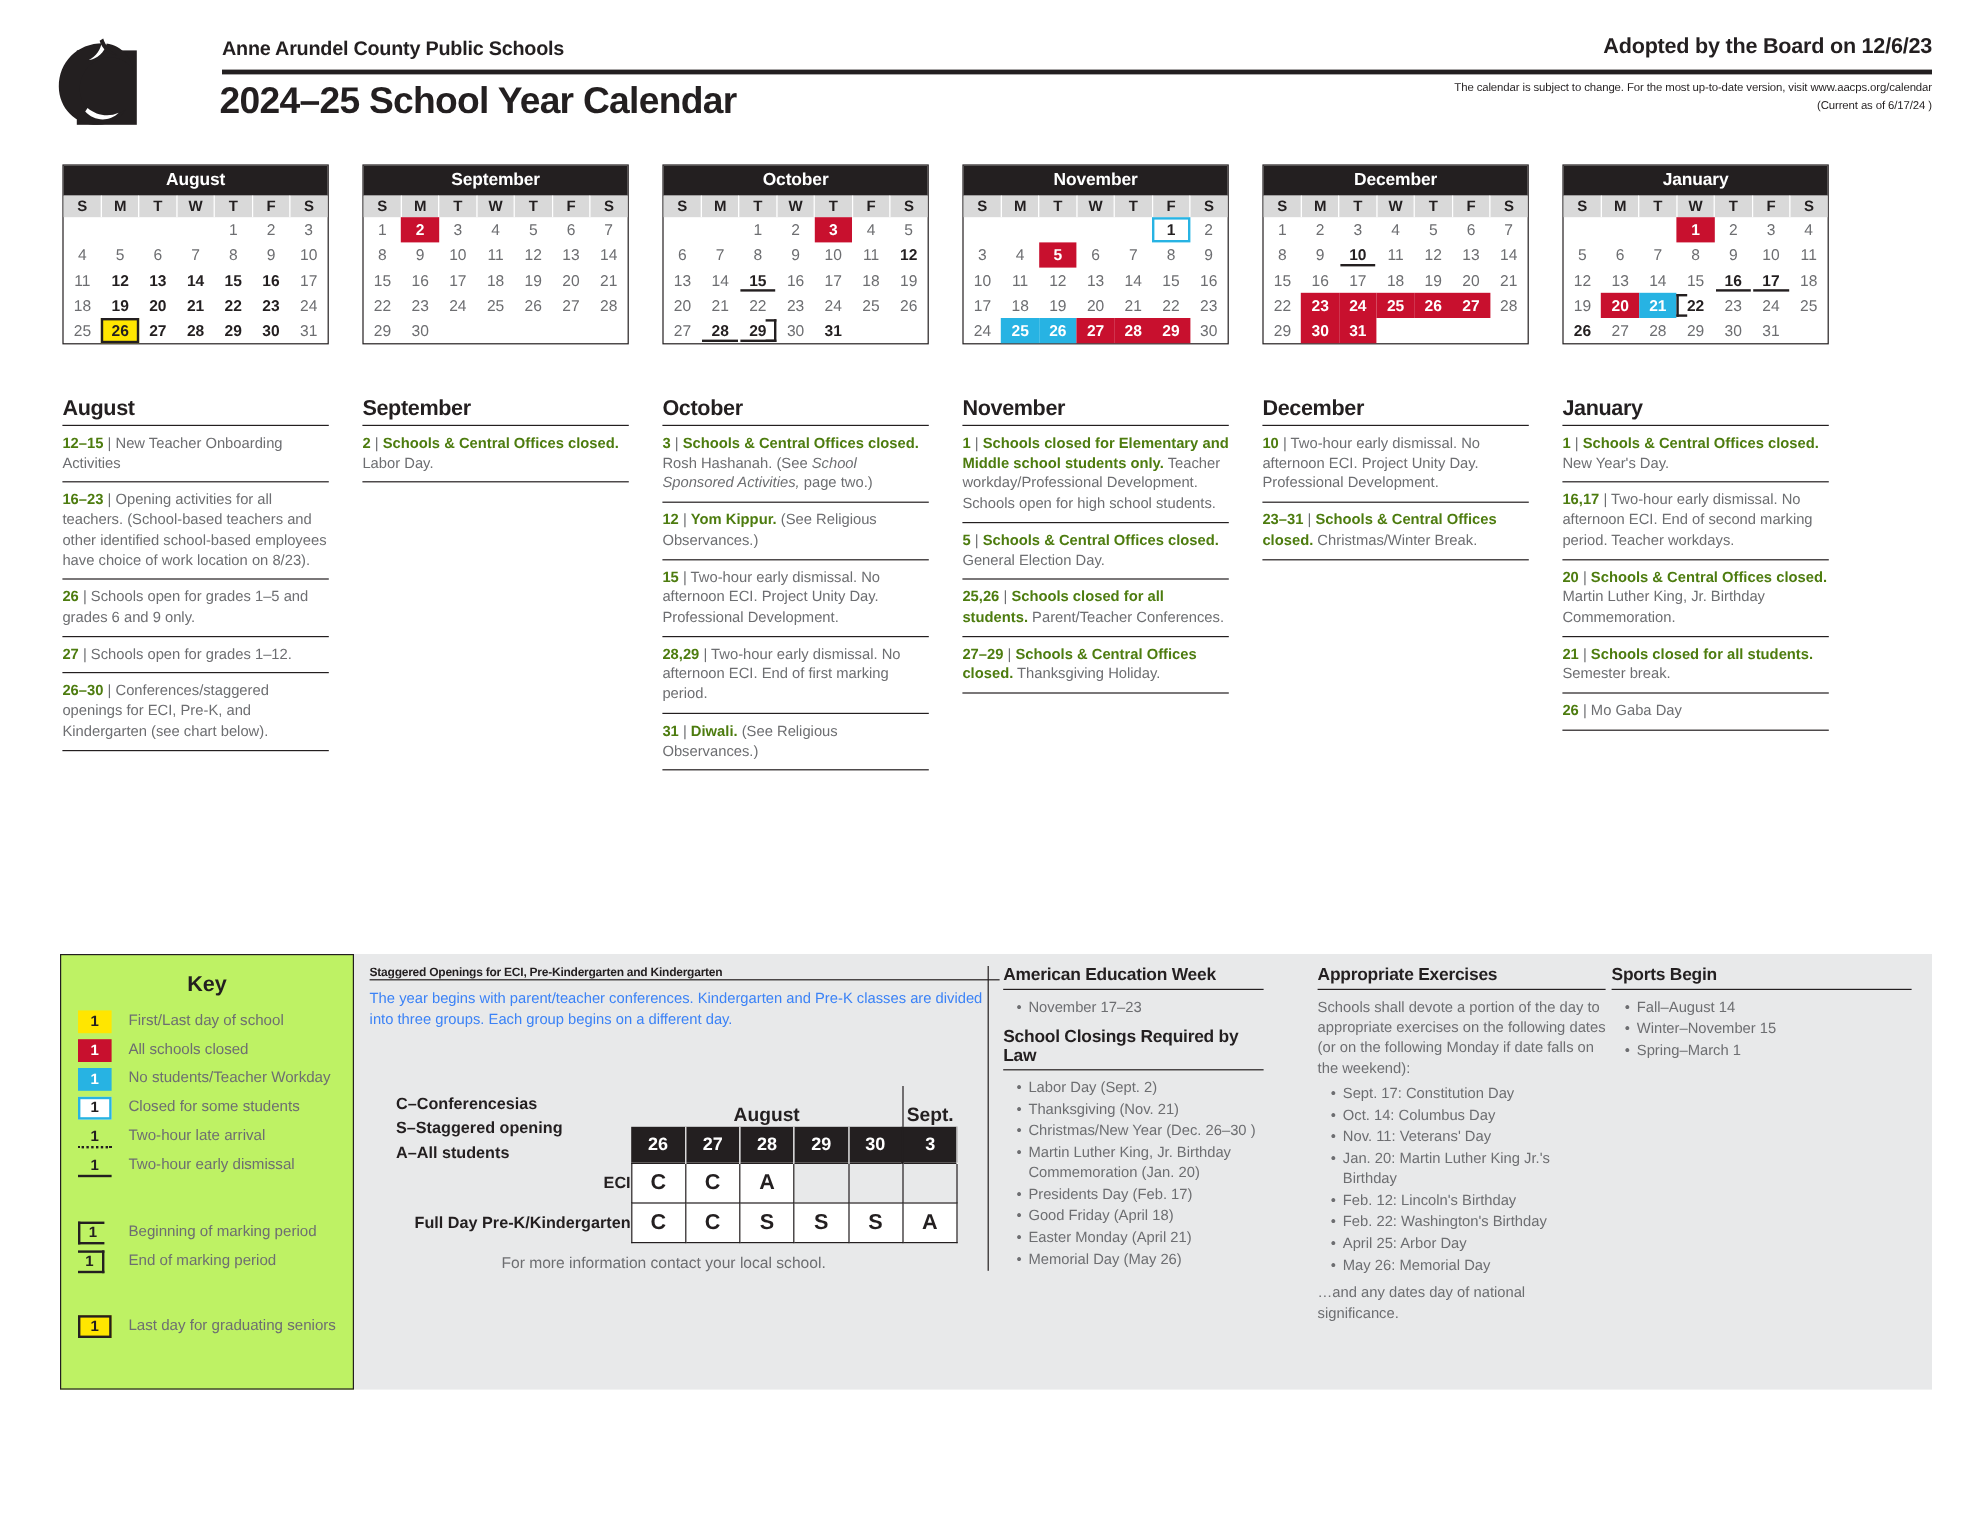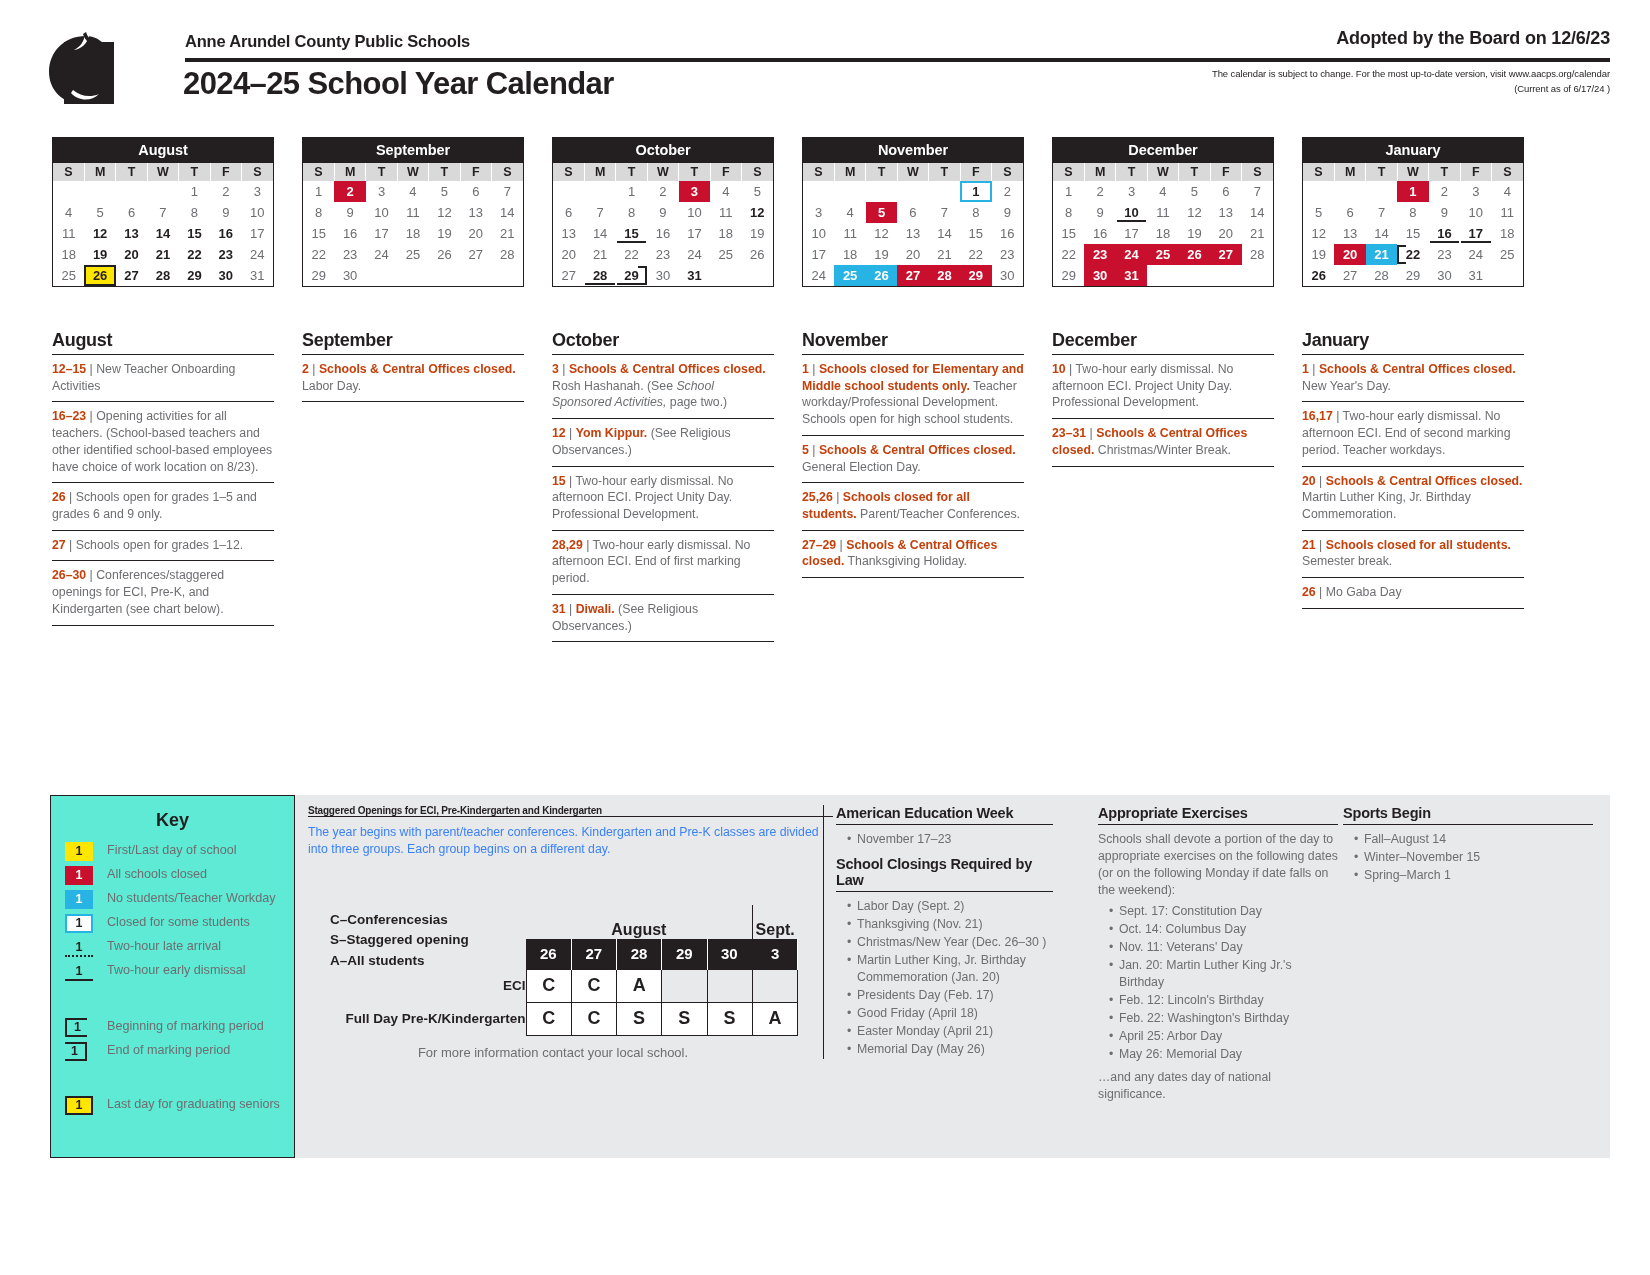--- a/index.html
+++ b/index.html
@@ -99,31 +99,31 @@
   .notes-month {
     font-size:18px; font-weight:bold; letter-spacing:-0.3px;
     padding-bottom:3px; margin-bottom:0;
   }
   .note-item {
     border-top:1.3px solid #231f20;
     padding:6px 0 7px 0;
     font-size:12.3px; line-height:1.36;
     color:#6d6e71;
   }
-  .note-item b { color:#c2410c; font-weight:bold;text-align:right; }
+  .note-item b { color:#4d7c0f; font-weight:bold;text-align:right; }
   .note-item i { font-style:italic; }
   .note-item:last-child { border-bottom:1.3px solid #231f20; }
 
   
   #bottom { position:absolute; left:50px; top:795px; width:1560px; height:390px; }
   #bottom-bg { position:absolute; left:245px; top:0; width:1315px; height:363px; background:#e8e9ea; }
 
   #key-box {
     position:absolute; left:0; top:0; width:245px; height:363px;
-    border:1.6px solid #231f20; background:#5eead4;
+    border:1.6px solid #231f20; background:#bef264;
   }
   #key-title { text-align:center; font-size:18px; font-weight:bold; padding:14px 0 10px 0; }
   .key-row { position:relative; height:24px; margin-left:14px; }
   .key-swatch {
     position:absolute; left:0; top:1px; width:28px; height:19px;
     text-align:center; line-height:19px; font-size:12.5px; font-weight:bold;
   }
   .key-label {
     position:absolute; left:42px; top:2px; font-size:12.6px; color:#6d6e71;
     white-space:nowrap;

